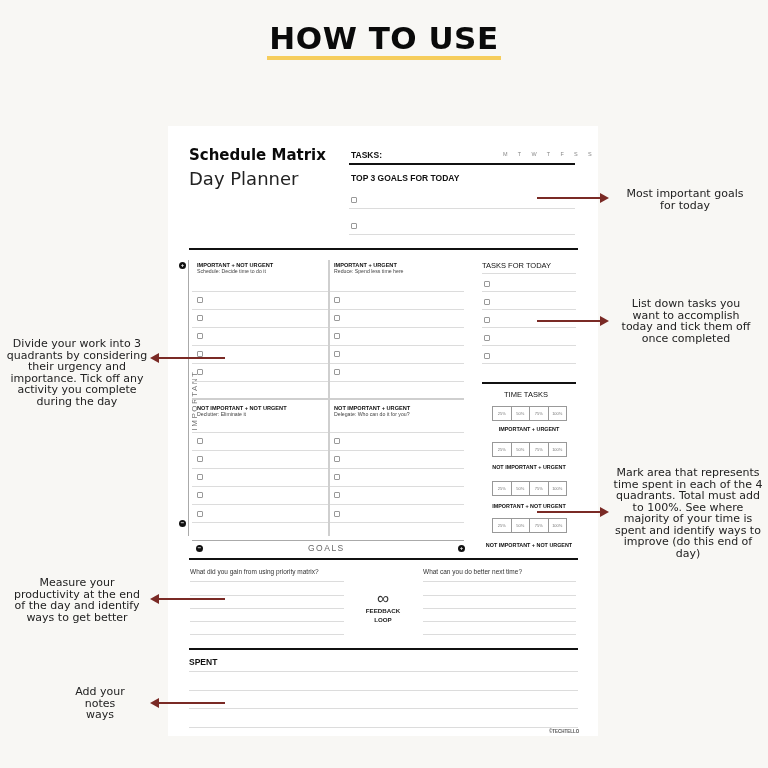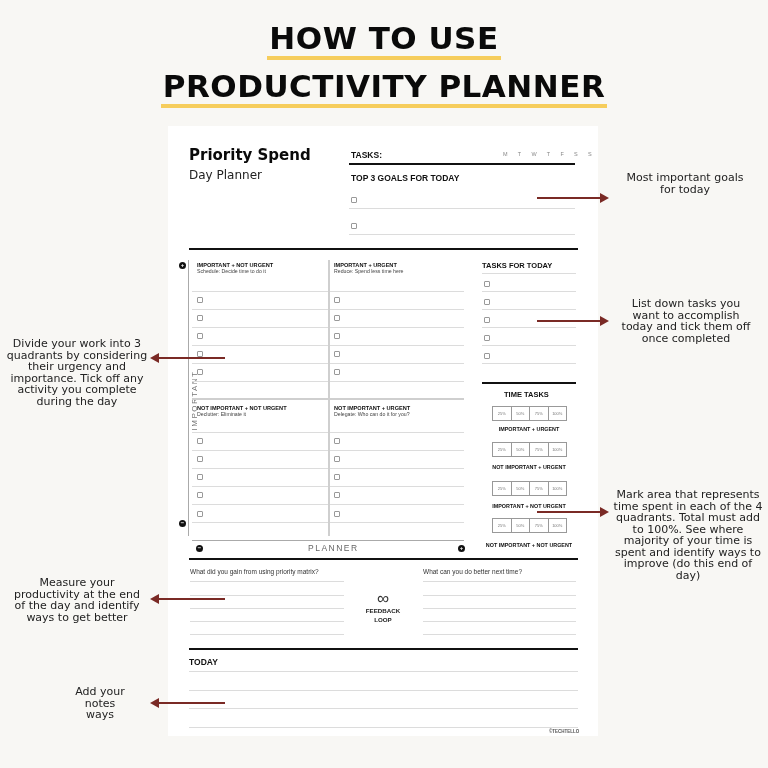--- a/index.html
+++ b/index.html
@@ -7,41 +7,41 @@
   body { background: #f8f7f4; font-family: "Liberation Sans", sans-serif; color: #111; position: relative; }
 
   .title-wrap { position: absolute; top: 20px; left: 0; width: 768px; text-align: center; }
   .title-line { display: inline-block; font-family: "DejaVu Sans", sans-serif; font-weight: bold; font-size: 31px; letter-spacing: 0.5px; color: #0a0a0a; line-height: 36px; border-bottom: 4px solid #f6cd5c; padding: 0 2px 0; }
   .title-line.l1 { margin-bottom: 8px; }
 
   .sheet { position: absolute; left: 168px; top: 126px; width: 430px; height: 610px; background: #ffffff; }
   .abs { position: absolute; }
 
   .pm-title { left: 21px; top: 20px; font-family: "DejaVu Sans", sans-serif; font-weight: bold; font-size: 15px; color: #0a0a0a; }
-  .pm-sub { left: 21px; top: 42px; font-family: "DejaVu Sans", sans-serif; font-size: 12px; color: #222; }
+  .pm-sub { left: 21px; top: 42px; font-family: "DejaVu Sans", sans-serif; font-size: 18px; color: #222; }
 
   .date-label { left: 183px; top: 24px; font-size: 8.5px; font-weight: bold; }
   .weekdays { left: 335px; top: 25px; font-size: 5.5px; color: #888; letter-spacing: 4.4px; }
   .date-rule { left: 181px; top: 37px; width: 226px; height: 2px; background: #111; }
   .goals-title { left: 183px; top: 47px; font-size: 8.5px; font-weight: bold; }
   .cb { width: 6px; height: 6px; border: 0.8px solid #999; border-radius: 1px; background: #fff; }
   .line { height: 1px; background: #dcdcdc; }
   .thick { height: 2px; background: #111; }
 
   .q-head { font-size: 5.6px; font-weight: bold; color: #111; }
   .q-sub { font-size: 5.2px; color: #444; }
   .vline { width: 2px; background: #cfcfcf; }
 
   .axis-v { left: 20px; top: 134px; width: 1px; height: 276px; background: #aaa; }
   .axis-h { left: 24px; top: 414px; width: 272px; height: 1px; background: #aaa; }
   .dot { width: 7px; height: 7px; border-radius: 50%; background: #111; color: #fff; font-size: 6px; line-height: 7px; text-align: center; font-weight: bold; }
   .imp-label { left: -4px; top: 270px; transform: rotate(-90deg); transform-origin: center; font-size: 8px; letter-spacing: 1.5px; color: #777; width: 60px; text-align: center; }
   .urg-label { left: 140px; top: 417px; font-size: 8.5px; letter-spacing: 1.5px; color: #666; }
 
-  .side-title { font-size: 7.5px; font-weight: bold; }
+  .side-title { font-size: 7.5px; font-weight: normal; }
   .ts-box { display: flex; border: 1px solid #999; width: 75px; height: 15px; }
   .ts-cell { flex: 1; border-right: 1px solid #999; font-size: 4px; color: #777; text-align: center; line-height: 13px; }
   .ts-cell:last-child { border-right: none; }
   .ts-label { font-size: 5.4px; font-weight: bold; text-align: center; width: 100px; }
 
   .fb-q { font-size: 6.5px; color: #333; }
   .infinity { font-size: 17px; color: #333; text-align: center; width: 40px; line-height: 14px; }
   .fb-label { font-size: 6.2px; font-weight: bold; text-align: center; width: 40px; line-height: 10px; color: #222; }
   .notes-title { font-size: 8.5px; font-weight: bold; }
   .copyright { font-size: 4.5px; font-weight: bold; color: #555; }
@@ -49,46 +49,45 @@
   .annot { position: absolute; font-family: "DejaVu Sans", sans-serif; font-size: 11px; line-height: 11.5px; color: #222; text-align: center; }
   .arrow { position: absolute; height: 2px; background: #7a2a25; }
   .arrow.right::after { content: ""; position: absolute; right: -2px; top: -4px; border-left: 9px solid #7a2a25; border-top: 5px solid transparent; border-bottom: 5px solid transparent; }
   .arrow.left::before { content: ""; position: absolute; left: -2px; top: -4px; border-right: 9px solid #7a2a25; border-top: 5px solid transparent; border-bottom: 5px solid transparent; }
 </style>
 </head>
 <body>
 
 <div class="title-wrap">
   <div><span class="title-line l1">HOW TO USE</span></div>
-  <div><span class="title-line">PRODUCTIVITY PLANNER</span></div>
 </div>
 
 <div class="sheet">
-  <div class="abs pm-title">Priority Spend</div>
+  <div class="abs pm-title">Schedule Matrix</div>
   <div class="abs pm-sub">Day Planner</div>
 
   <div class="abs date-label">TASKS:</div>
   <div class="abs weekdays">M T W T F S S</div>
   <div class="abs date-rule"></div>
   <div class="abs goals-title">TOP 3 GOALS FOR TODAY</div>
 
   <div class="abs cb" style="left:183px;top:71px"></div>
   <div class="abs line" style="left:181px;top:82px;width:226px"></div>
   <div class="abs cb" style="left:183px;top:97px"></div>
   <div class="abs line" style="left:181px;top:108px;width:226px"></div>
 
   <div class="abs thick" style="left:21px;top:122px;width:389px"></div>
 
   <div class="abs dot" style="left:11px;top:136px">+</div>
   <div class="abs axis-v"></div>
   <div class="abs dot" style="left:11px;top:394px">−</div>
   <div class="abs imp-label">IMPORTANT</div>
   <div class="abs axis-h"></div>
   <div class="abs dot" style="left:28px;top:419px">−</div>
-  <div class="abs urg-label">PLANNER</div>
+  <div class="abs urg-label">GOALS</div>
   <div class="abs dot" style="left:290px;top:419px">+</div>
 
   <div class="abs vline" style="left:160px;top:134px;height:276px"></div>
   <div class="abs" style="left:24px;top:272px;width:272px;height:2px;background:#cfcfcf"></div>
 
   <div class="abs" style="left:29px;top:136px">
     <div class="q-head">IMPORTANT + NOT URGENT</div>
     <div class="q-sub">Schedule: Decide time to do it</div>
   </div>
 
@@ -216,38 +215,38 @@
 
   <div class="abs fb-q" style="left:255px;top:442px">What can you do better next time?</div>
   <div class="abs line" style="left:255px;top:455px;width:153px"></div>
   <div class="abs line" style="left:255px;top:469px;width:153px"></div>
   <div class="abs line" style="left:255px;top:482px;width:153px"></div>
   <div class="abs line" style="left:255px;top:495px;width:153px"></div>
   <div class="abs line" style="left:255px;top:508px;width:153px"></div>
 
   <div class="abs thick" style="left:21px;top:522px;width:389px"></div>
 
-  <div class="abs notes-title" style="left:21px;top:531px">TODAY</div>
+  <div class="abs notes-title" style="left:21px;top:531px">SPENT</div>
   <div class="abs line" style="left:21px;top:545px;width:389px"></div>
   <div class="abs line" style="left:21px;top:564px;width:389px"></div>
   <div class="abs line" style="left:21px;top:582px;width:389px"></div>
   <div class="abs line" style="left:21px;top:601px;width:389px"></div>
 
   <div class="abs copyright" style="left:381px;top:603px">©TECHTELLO</div>
 </div>
 
-<div class="annot" style="left:620px;top:172px;width:130px">Most important goals for today</div>
+<div class="annot" style="left:620px;top:188px;width:130px">Most important goals for today</div>
 <div class="arrow right" style="left:537px;top:197px;width:70px"></div>
 
 <div class="annot" style="left:618px;top:298px;width:136px">List down tasks you want to accomplish today and tick them off once completed</div>
 <div class="arrow right" style="left:537px;top:320px;width:70px"></div>
 
 <div class="annot" style="left:2px;top:338px;width:150px">Divide your work into 3 quadrants by considering their urgency and importance. Tick off any activity you complete during the day</div>
 <div class="arrow left" style="left:152px;top:357px;width:73px"></div>
 
-<div class="annot" style="left:612px;top:489px;width:152px">Mark area that represents time spent in each of the 4 quadrants. Total must add to 100%. See where majority of your time is spent and identify ways to improve (do this end of day)</div>
+<div class="annot" style="left:612px;top:467px;width:152px">Mark area that represents time spent in each of the 4 quadrants. Total must add to 100%. See where majority of your time is spent and identify ways to improve (do this end of day)</div>
 <div class="arrow right" style="left:537px;top:511px;width:70px"></div>
 
 <div class="annot" style="left:12px;top:577px;width:130px">Measure your productivity at the end of the day and identify ways to get better</div>
 <div class="arrow left" style="left:152px;top:598px;width:73px"></div>
 
 <div class="annot" style="left:70px;top:686px;width:60px">Add your notes ways</div>
 <div class="arrow left" style="left:152px;top:702px;width:73px"></div>
 
 </body></html>

